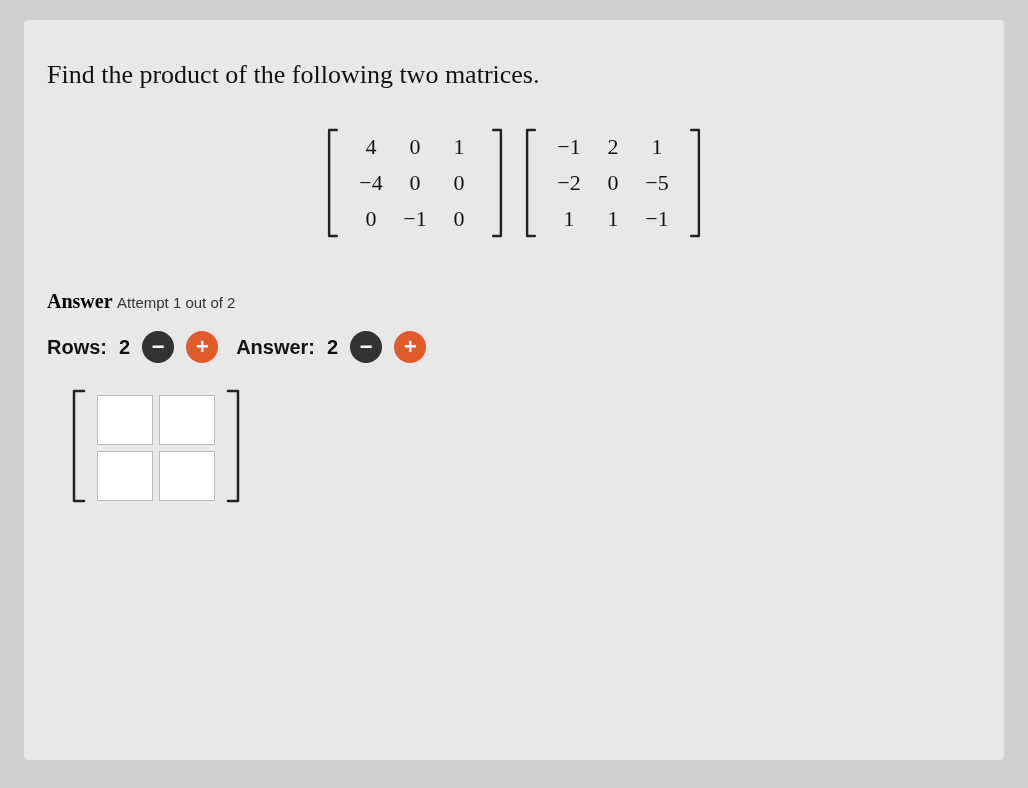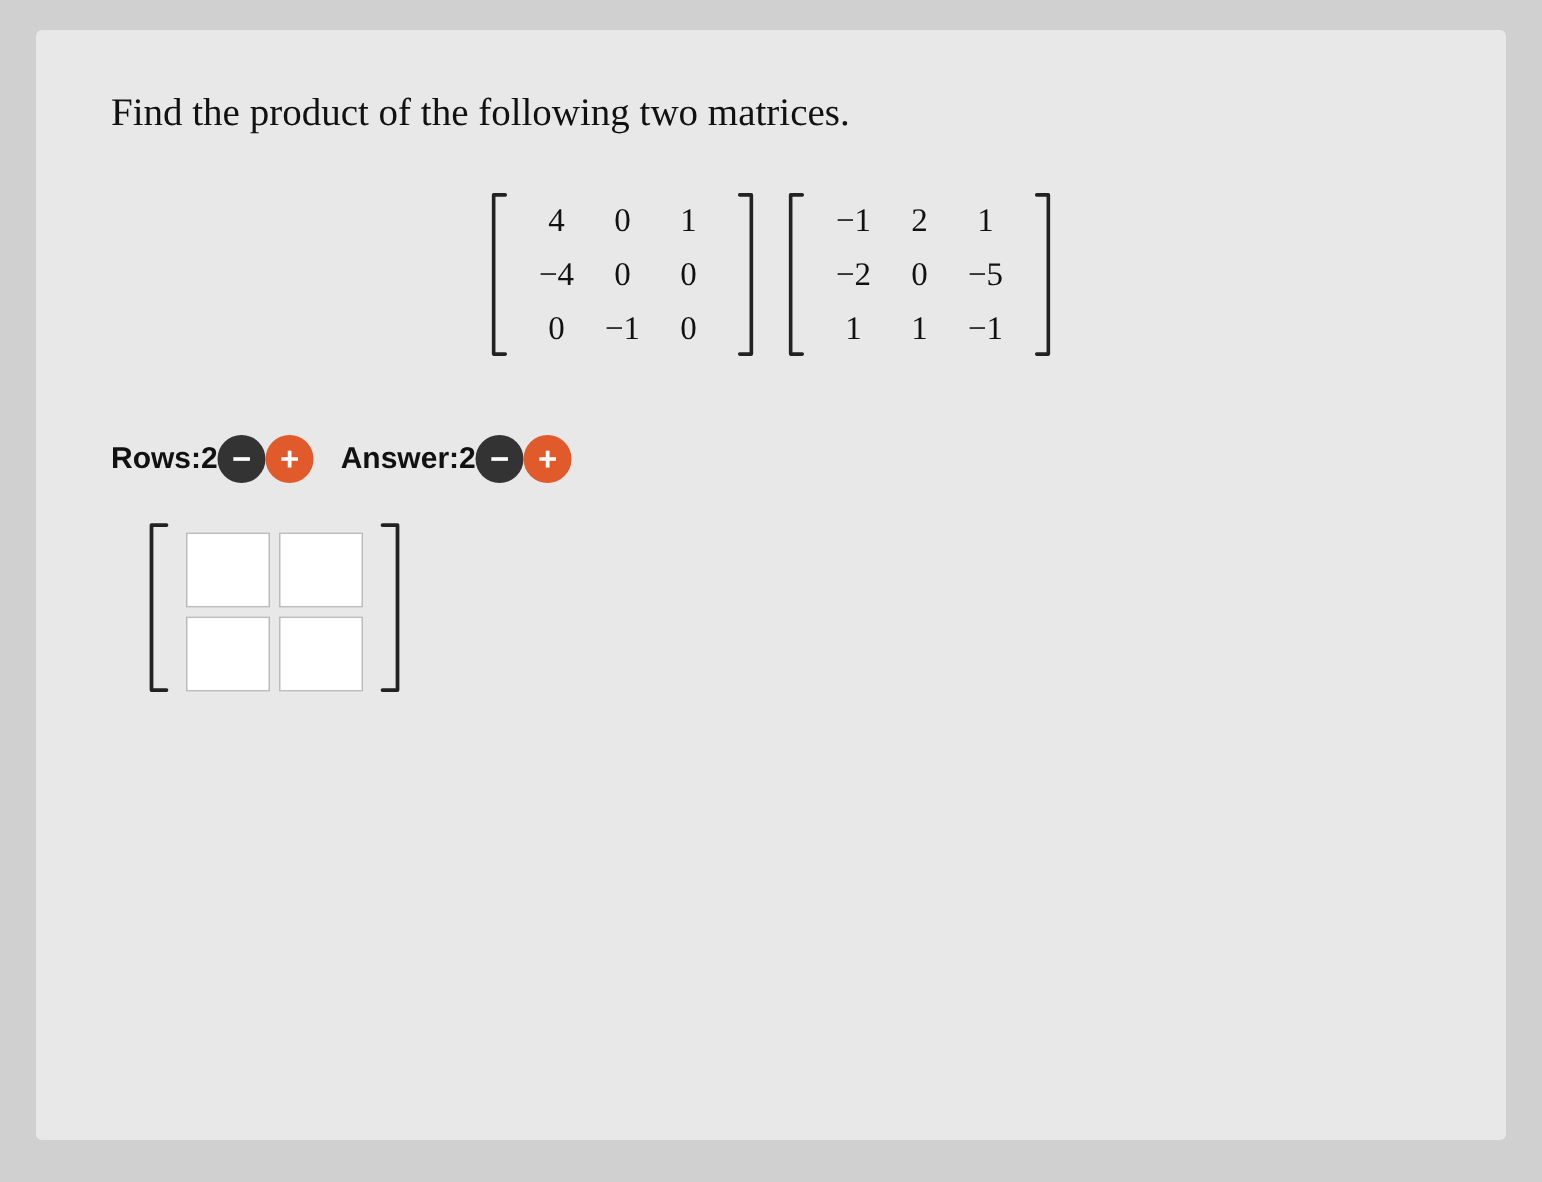--- a/index.html
+++ b/index.html
@@ -12,21 +12,21 @@
       align-items: flex-start;
       min-height: 788px;
       padding: 20px;
     }
 
     .page {
       background: #e8e8e8;
       width: 980px;
       min-height: 740px;
       border-radius: 4px;
-      padding: 40px 50px;
+      padding: 40px 23px;
       position: relative;
     }
 
     .question-title {
       font-size: 26px;
       font-weight: normal;
       color: #111;
       margin-bottom: 36px;
     }
 
@@ -104,21 +104,21 @@
       gap: 18px;
       margin-bottom: 24px;
       font-size: 20px;
       font-family: Arial, sans-serif;
       font-weight: bold;
     }
 
     .control-group {
       display: flex;
       align-items: center;
-      gap: 0;
+      gap: 12px;
     }
 
     .control-label {
       font-size: 20px;
       font-weight: bold;
       color: #111;
     }
 
     .control-value {
       font-size: 20px;
@@ -246,20 +246,24 @@
       <div class="bracket-right">
         <svg width="18" height="114" viewBox="0 0 18 114">
           <path class="svg-bracket-right" d="M4 2 L12 2 L12 112 L4 112"></path>
         </svg>
       </div>
     </div>
 
   </div>
 
   <div class="answer-section">
+    <div class="answer-label">
+      <strong>Answer</strong>
+      <span class="attempt-text">Attempt 1 out of 2</span>
+    </div>
 
     <div class="controls-row">
       <div class="control-group">
         <span class="control-label">Rows:</span>
         <span class="control-value">2</span>
         <button class="btn-circle btn-minus">−</button>
         <button class="btn-circle btn-plus">+</button>
       </div>
 
       <div class="control-group">

